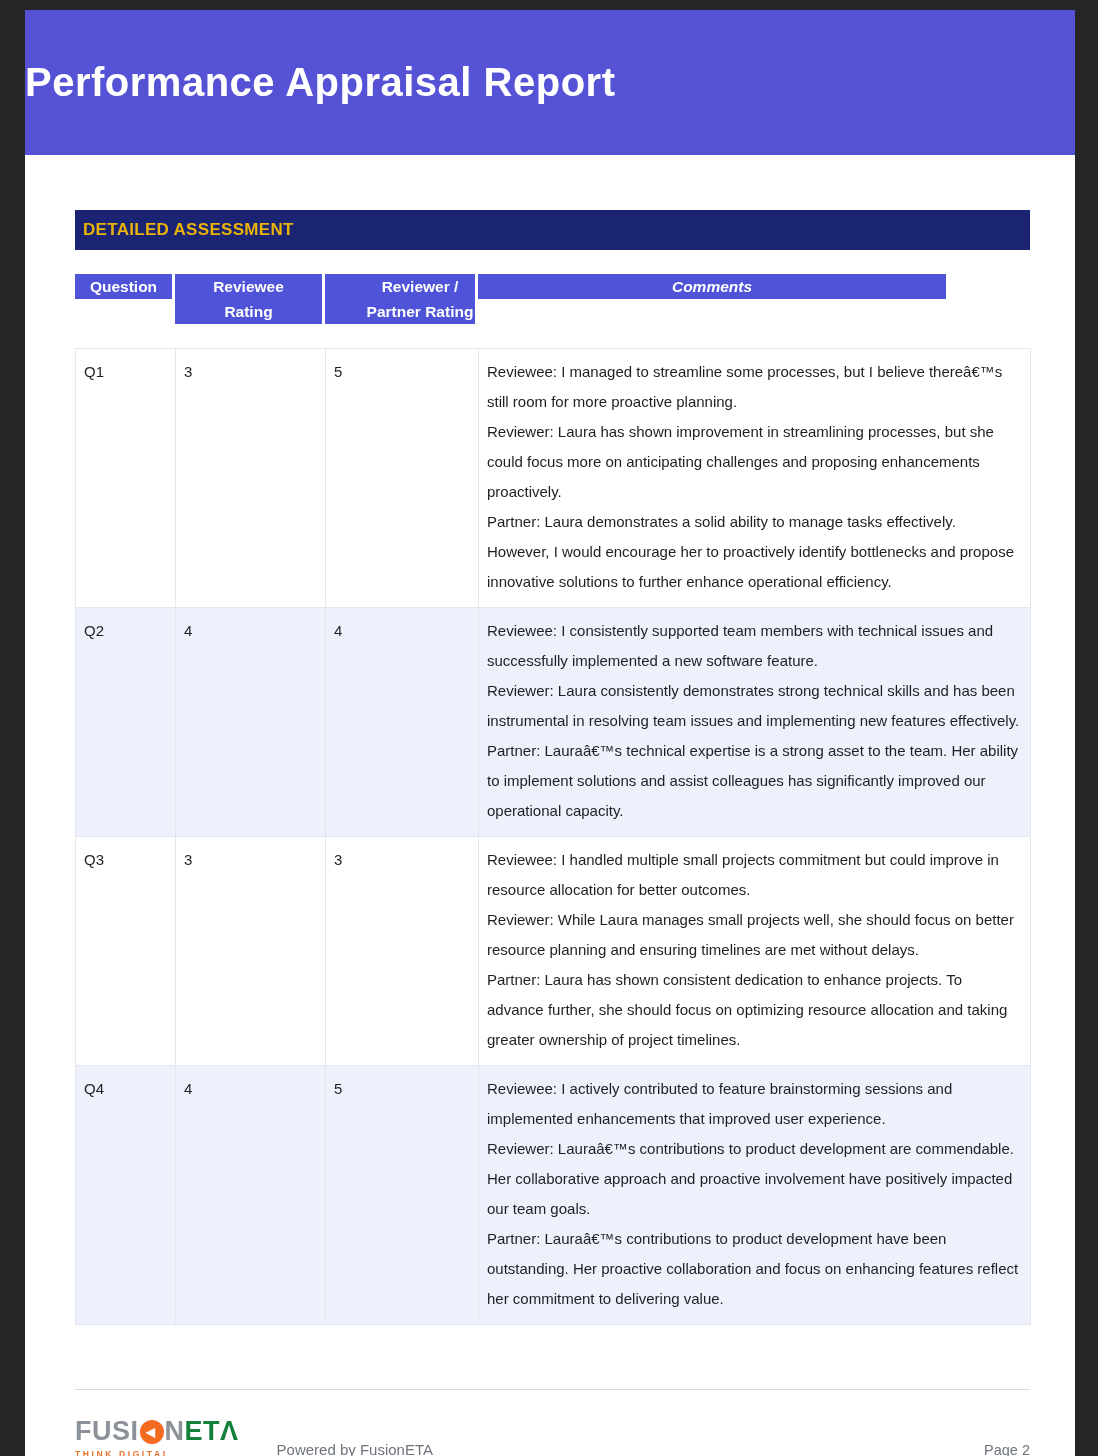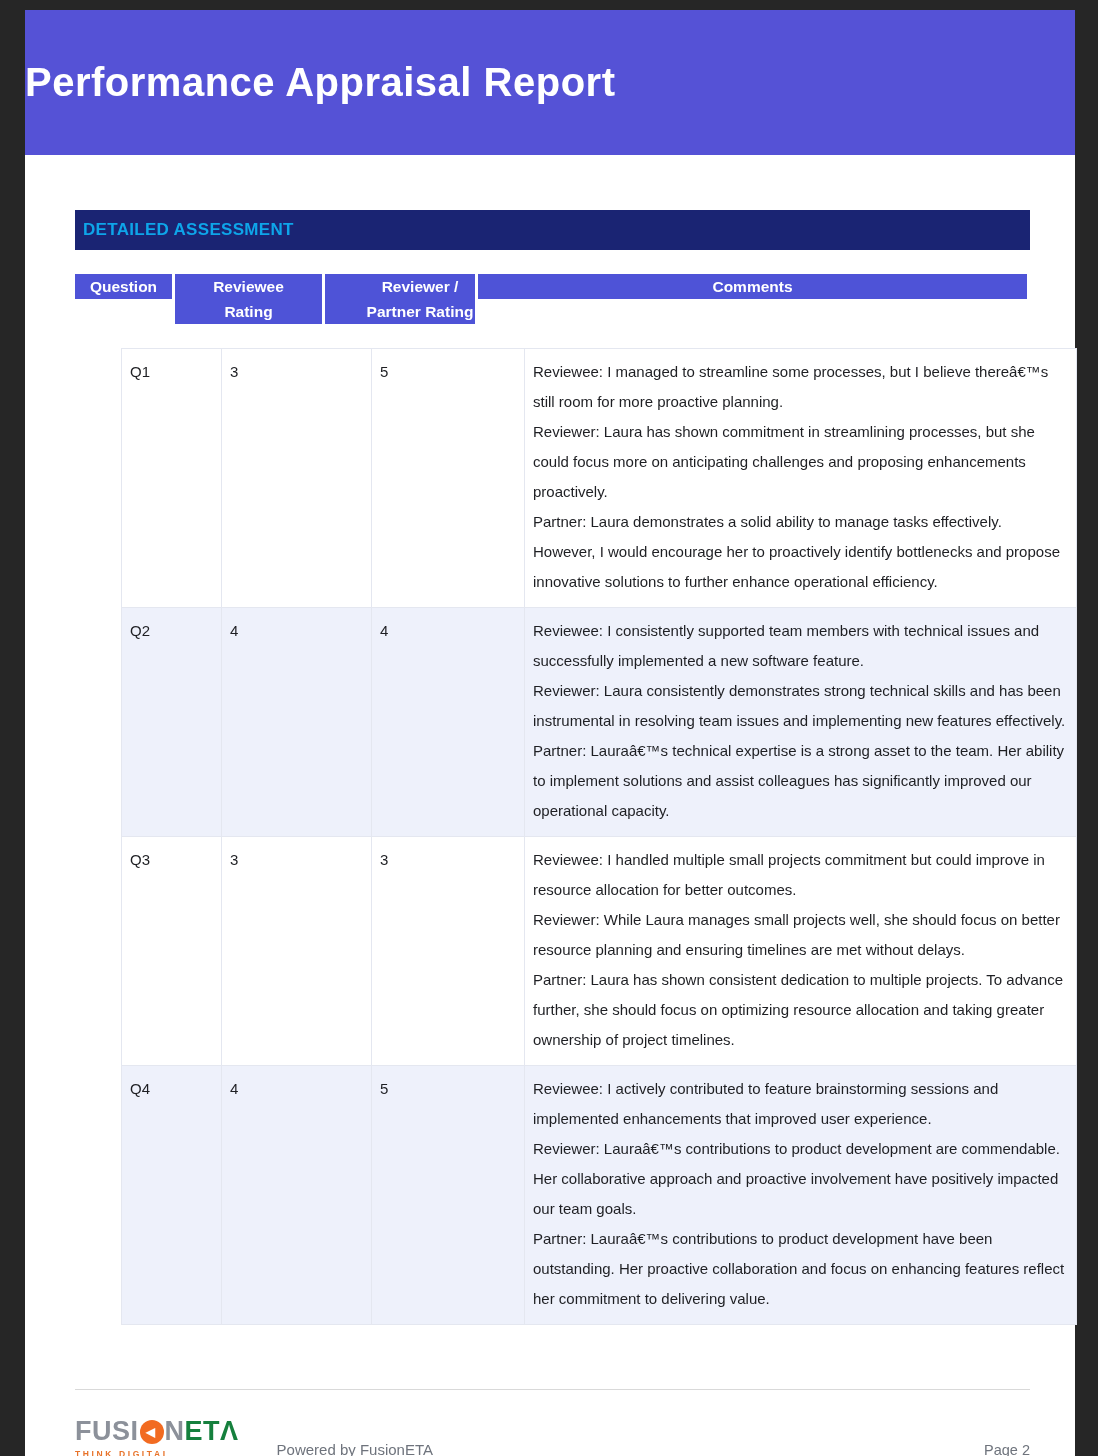--- a/index.html
+++ b/index.html
@@ -30,21 +30,21 @@
     font-size: 40px;
     font-weight: 700;
     letter-spacing: 0.5px;
   }
   .content {
     padding: 0 45px 0 50px;
   }
   .section-bar {
     margin-top: 55px;
     background: #1a2473;
-    color: #0ea5e9;
+    color: #eab308;
     font-size: 17px;
     font-weight: 700;
     padding: 10px 8px;
     letter-spacing: 0.3px;
   }
   
   .thead {
     margin-top: 24px;
     display: flex;
     gap: 3px;
@@ -55,28 +55,27 @@
     color: #ffffff;
     font-weight: 700;
     font-size: 15.5px;
     text-align: center;
     line-height: 25px;
     box-sizing: border-box;
   }
   .th-q   { width: 97px; }
   .th-r1  { width: 147px; }
   .th-r2  { width: 150px; padding-left: 40px; }
-  .th-com { width: 549px; }
+  .th-com { width: 468px; font-style: italic; }
   
   .tbody {
     margin-top: 24px;
     border-top: 1px solid #e4e7f0;
     border-left: 1px solid #e4e7f0;
     width: 955px;
-    margin-left: 46px;
   }
   .trow {
     display: grid;
     grid-template-columns: 100px 150px 153px 552px;
   }
   .trow.alt .td { background: #eef1fb; }
   .td {
     border-right: 1px solid #e4e7f0;
     border-bottom: 1px solid #e4e7f0;
     box-sizing: border-box;
@@ -175,21 +174,21 @@
     </div>
 
     <div class="tbody">
 
       <div class="trow">
         <div class="td">Q1</div>
         <div class="td">3</div>
         <div class="td">5</div>
         <div class="td">
           <div class="para">Reviewee: I managed to streamline some processes, but I believe thereâ€™s still room for more proactive planning.</div>
-          <div class="para">Reviewer: Laura has shown commitment in streamlining processes, but she could focus more on anticipating challenges and proposing enhancements proactively.</div>
+          <div class="para">Reviewer: Laura has shown improvement in streamlining processes, but she could focus more on anticipating challenges and proposing enhancements proactively.</div>
           <div class="para">Partner: Laura demonstrates a solid ability to manage tasks effectively. However, I would encourage her to proactively identify bottlenecks and propose innovative solutions to further enhance operational efficiency.</div>
         </div>
       </div>
 
       <div class="trow alt">
         <div class="td">Q2</div>
         <div class="td">4</div>
         <div class="td">4</div>
         <div class="td">
           <div class="para">Reviewee: I consistently supported team members with technical issues and successfully implemented a new software feature.</div>
@@ -198,21 +197,21 @@
         </div>
       </div>
 
       <div class="trow">
         <div class="td">Q3</div>
         <div class="td">3</div>
         <div class="td">3</div>
         <div class="td">
           <div class="para">Reviewee: I handled multiple small projects commitment but could improve in resource allocation for better outcomes.</div>
           <div class="para">Reviewer: While Laura manages small projects well, she should focus on better resource planning and ensuring timelines are met without delays.</div>
-          <div class="para">Partner: Laura has shown consistent dedication to multiple projects. To advance further, she should focus on optimizing resource allocation and taking greater ownership of project timelines.</div>
+          <div class="para">Partner: Laura has shown consistent dedication to enhance projects. To advance further, she should focus on optimizing resource allocation and taking greater ownership of project timelines.</div>
         </div>
       </div>
 
       <div class="trow alt">
         <div class="td">Q4</div>
         <div class="td">4</div>
         <div class="td">5</div>
         <div class="td">
           <div class="para">Reviewee: I actively contributed to feature brainstorming sessions and implemented enhancements that improved user experience.</div>
           <div class="para">Reviewer: Lauraâ€™s contributions to product development are commendable. Her collaborative approach and proactive involvement have positively impacted our team goals.</div>

